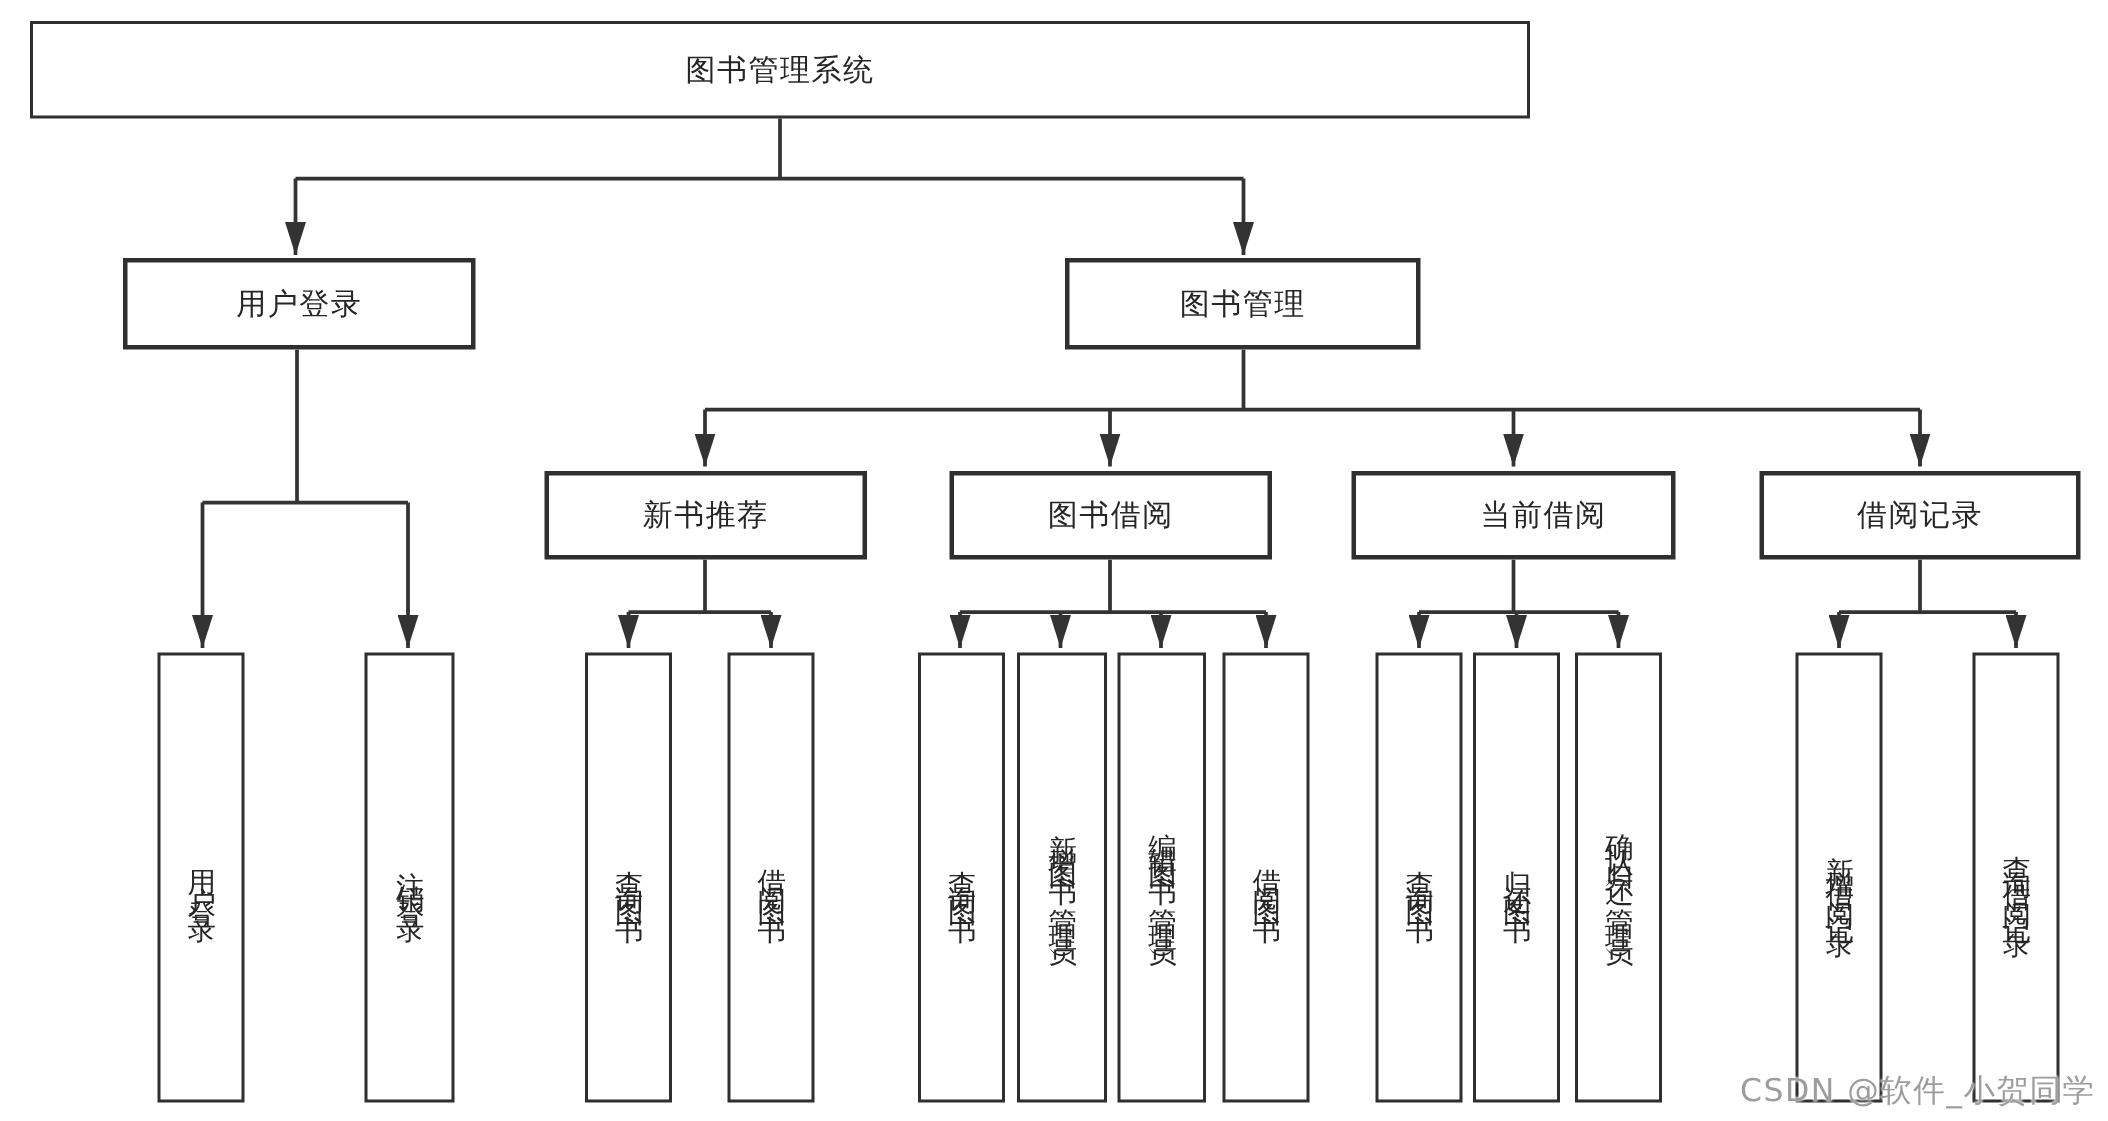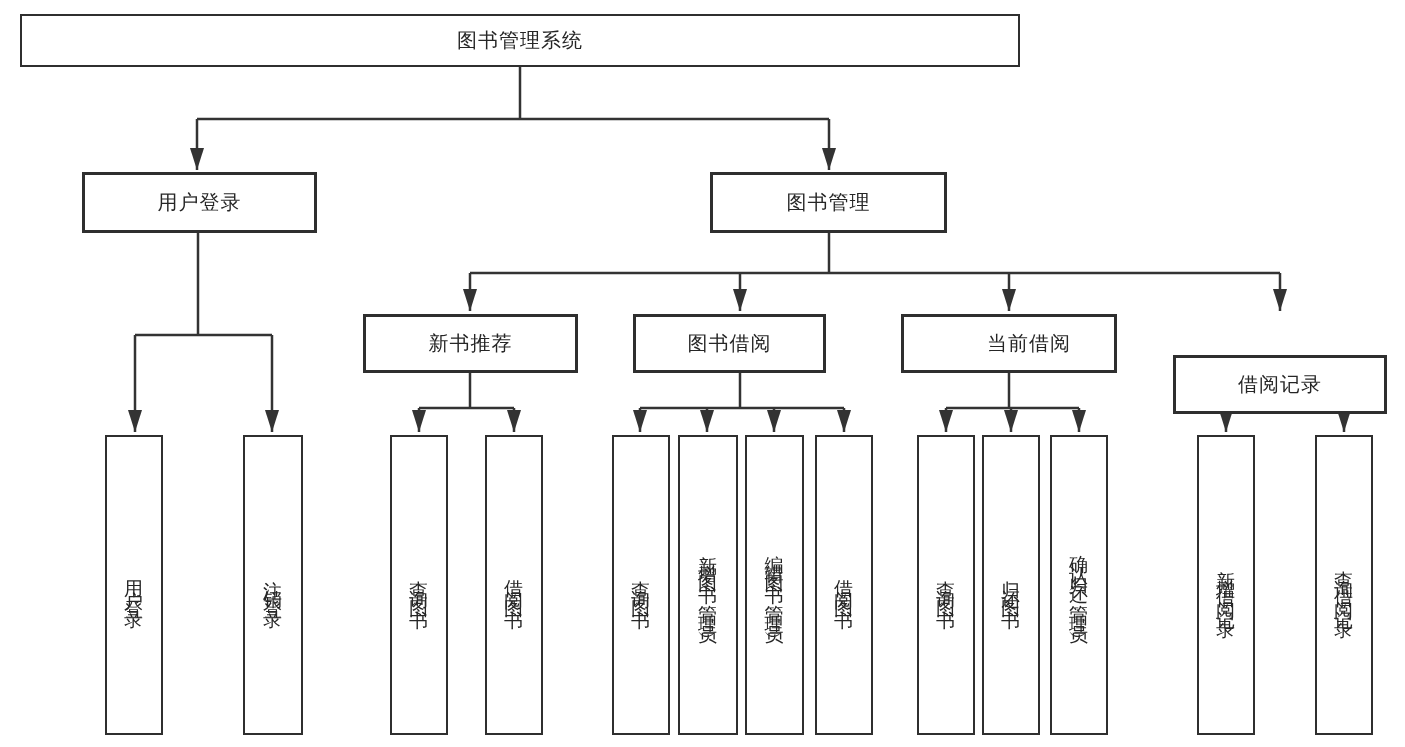--- a/index.html
+++ b/index.html
@@ -20,29 +20,29 @@
   }
   .box {
     position: absolute;
     background: #ffffff;
     border: 2px solid #2f2f2f;
     display: flex;
     align-items: center;
     justify-content: center;
     color: #262626;
   }
-  .root-box   { left: 20px;  top: 14px;  width: 1000px; height: 53px; }
+  .root-box   { left: 20px;  top: 14px;  width: 1000px; height: 65px; }
   .lvl2       { border-width: 3px; top: 172px; height: 61px; }
   .lvl2.user-login { left: 82px;  width: 235px; }
   .lvl2.book-mgmt  { left: 710px; width: 237px; justify-content: center; }
   .lvl3       { border-width: 3px; top: 314px; height: 59px; }
   .lvl3.n0 { left: 363px;  width: 215px; text-align: right; }
-  .lvl3.n1 { left: 633px;  width: 193px; }
+  .lvl3.n1 { left: 633px;  width: 215px; }
   .lvl3.n2 { left: 901px;  width: 216px; padding-left: 40px; }
-  .lvl3.n3 { left: 1173px; width: 214px; margin-top: 41px; }
+  .lvl3.n3 { left: 1173px; width: 214px; }
   .h-label { font-size: 20px; letter-spacing: 1px; white-space: nowrap; }
   .leaf { top: 435px; height: 300px; border-width: 2px; }
   .leaf .v-label {
     writing-mode: vertical-rl;
     font-size: 19px;
     line-height: 1;
     letter-spacing: 10px;
     white-space: nowrap;
   }
   .leaf.l0  { left: 105px;  width: 58px; }
@@ -181,14 +181,15 @@
   <div class="box leaf l10">
     <span class="v-label">确认归还（管理员）</span>
   </div>
   <div class="box leaf l11">
     <span class="v-label">新增借阅记录</span>
   </div>
   <div class="box leaf l12">
     <span class="v-label">查询借阅记录</span>
   </div>
 
+  <div class="watermark">CSDN @软件_小贺同学</div>
 
 </div>
 
 </body></html>

